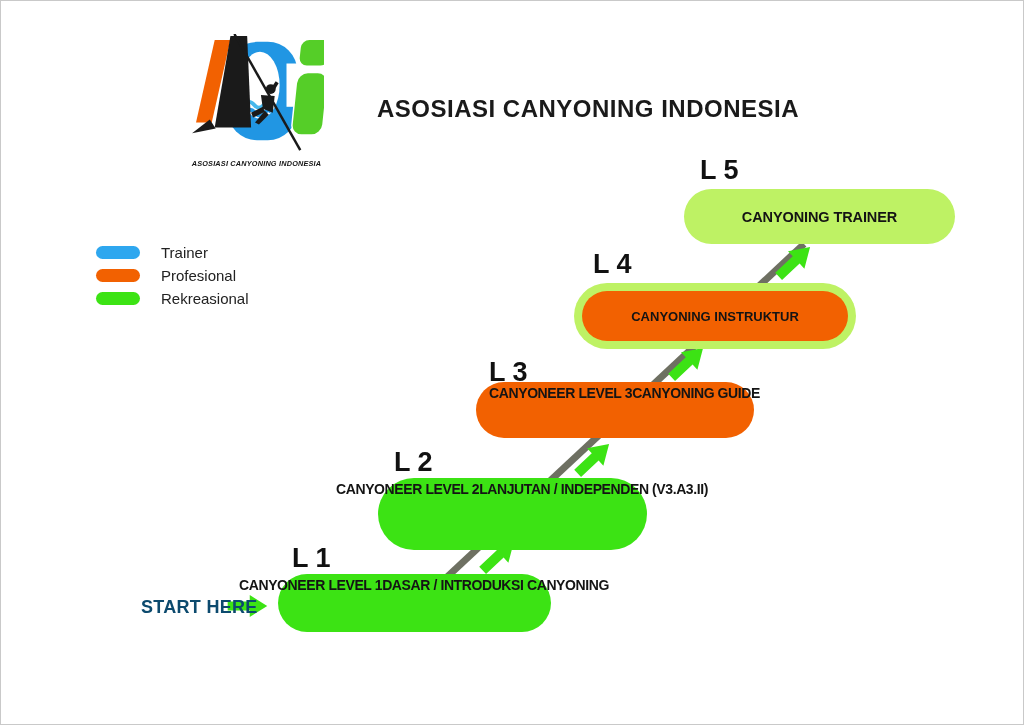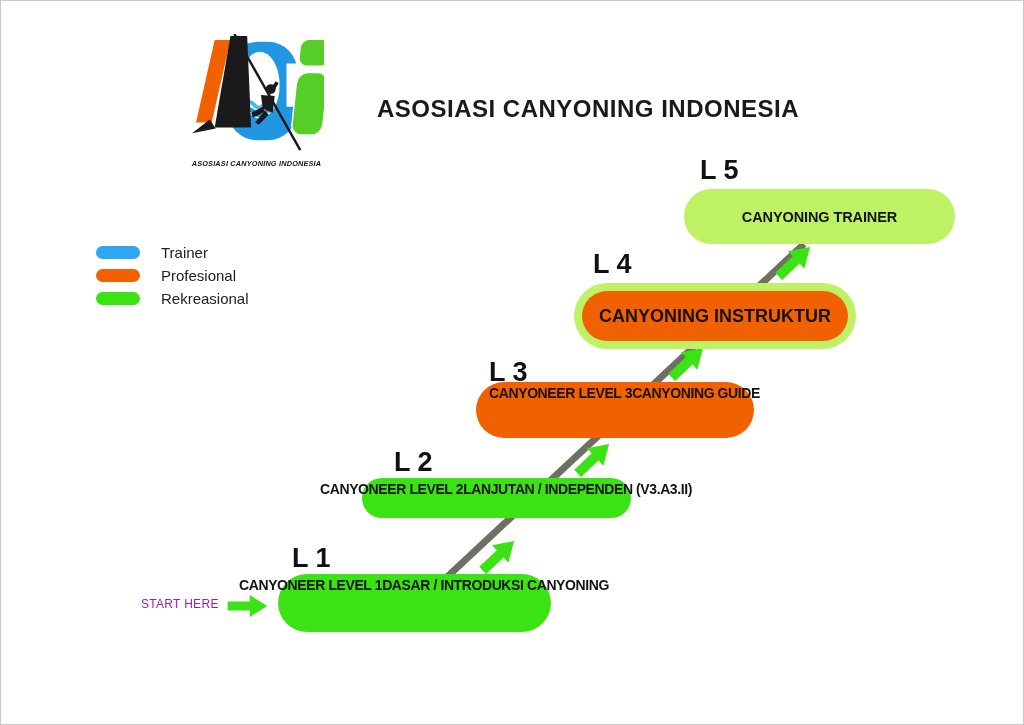--- a/index.html
+++ b/index.html
@@ -41,33 +41,33 @@
   }
   .pill-center{display:flex;align-items:center;justify-content:center;font-size:14.5px;letter-spacing:-.1px;}
   .pill-two{display:flex;flex-direction:row;justify-content:center;padding-left:19px;}
   .pill-two .pill-line{font-size:14px;line-height:22px;letter-spacing:-.4px;white-space:nowrap;}
   .bg-blue{background:#bef264;}
   .bg-orange{background:#F26101;}
   .bg-green{background:#3CE314;}
   .pill-l5{left:683px;top:188px;width:271px;height:55px;}
   .pill-l4-outer{left:573px;top:282px;width:282px;height:66px;}
   .pill-l4-inner{position:absolute;left:8px;top:8px;right:8px;bottom:8px;border-radius:999px;
-    display:flex;align-items:center;justify-content:center;font-size:18px;text-align:center;}
+    display:flex;align-items:center;justify-content:center;font-size:13px;text-align:center;}
   .pill-l3{left:475px;top:381px;width:278px;height:56px;}
-  .pill-l2{left:361px;top:477px;width:269px;height:40px;}
+  .pill-l2{left:377px;top:477px;width:269px;height:72px;}
   .pill-l1{left:277px;top:573px;width:273px;height:58px;}
   .tag-l5{left:699px;top:156px;}
   .tag-l4{left:592px;top:250px;}
   .tag-l3{left:488px;top:351px;margin-top:7px;}
   .tag-l2{left:393px;top:448px;}
   .tag-l1{left:291px;top:544px;}
   
   .start-label{
     position:absolute;left:140px;top:596px;z-index:2;
-    font-size:12px;font-weight:normal;letter-spacing:.3px;color:#a21caf;white-space:nowrap;
+    font-size:18px;font-weight:bold;letter-spacing:.3px;color:#0c4a6e;white-space:nowrap;
   }
 </style>
 </head>
 <body>
 
 <div class="page">
 
   <div class="logo">
     <svg width="135" height="120" viewBox="0 0 135 122">
 

